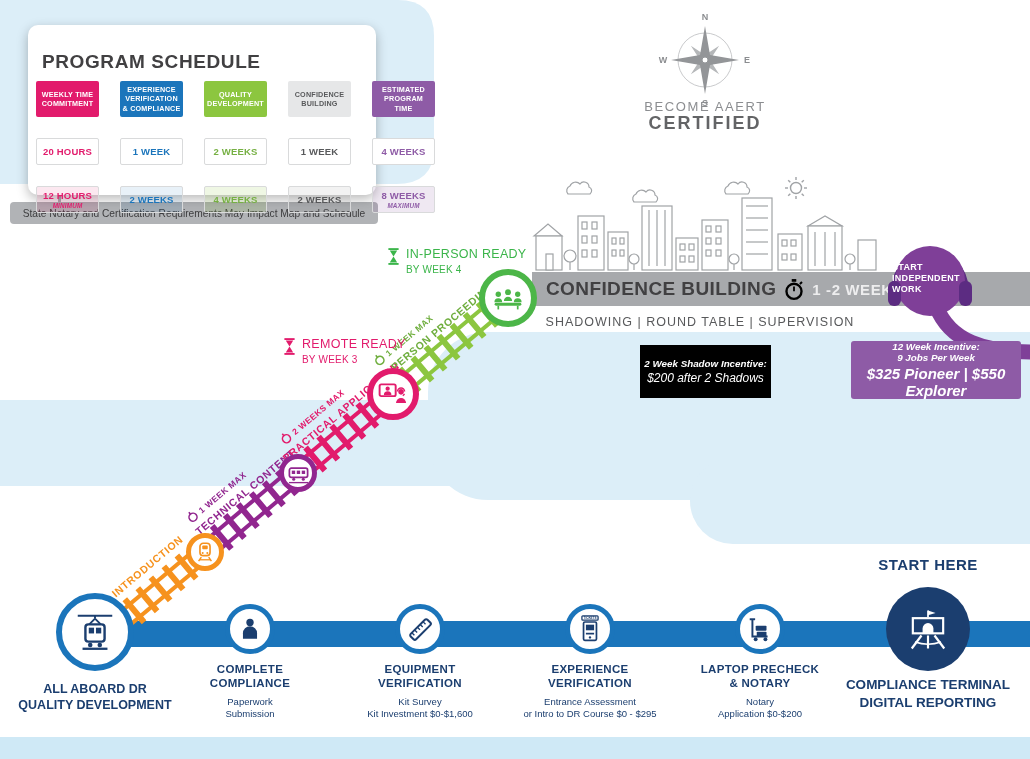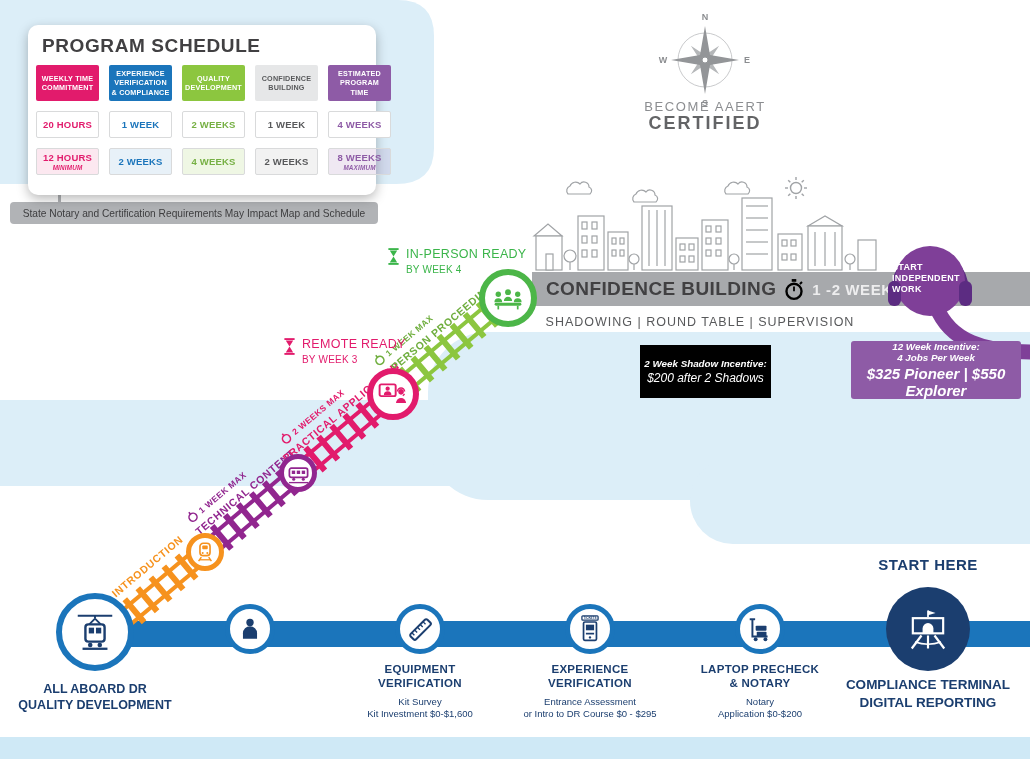--- a/index.html
+++ b/index.html
@@ -3,23 +3,23 @@
 <meta charset="utf-8">
 <style>
   *{margin:0;padding:0;box-sizing:border-box}
   body{font-family:"Liberation Sans",sans-serif;background:#fff;color:#333}
   #canvas{position:relative;width:1030px;height:759px;background:#fff;overflow:hidden}
   .abs{position:absolute}
   svg{display:block}
 
   
   .card{position:absolute;left:28px;top:25px;width:348px;height:170px;background:#fff;border-radius:10px;
-        box-shadow:0 4px 12px rgba(0,0,0,.28);padding:8px 8px;z-index:3}
+        box-shadow:0 4px 12px rgba(0,0,0,.28);padding:24px 8px;z-index:3}
   .card-title{font-size:19px;font-weight:bold;color:#414042;letter-spacing:.6px;margin:2px 0 0 6px}
-  .sched-grid{display:grid;grid-template-columns:repeat(5,63px);gap:10px;margin-top:8px}
+  .sched-grid{display:grid;grid-template-columns:repeat(5,63px);gap:21px;margin-top:8px}
   .hdr{font-size:7.2px;font-weight:bold;letter-spacing:.2px;display:flex;align-items:center;justify-content:center;
        text-align:center;height:36px;border-radius:2px;line-height:1.3;padding:0 2px;color:#fff}
   .hdr.c0{background:#e21b6c}.hdr.c1{background:#1b75bb}.hdr.c2{background:#8cc63f}
   .hdr.c3{background:#e6e7e8;color:#58595b}.hdr.c4{background:#8e5ba6}
   .cell{height:27px;display:flex;flex-direction:column;align-items:center;justify-content:center;
         border:1px solid #d9dadb;background:#fff;font-weight:bold;font-size:9.5px;border-radius:2px;letter-spacing:.2px}
   .cell .note{font-size:6.3px;font-style:italic;margin-top:1px}
   .v0{color:#e21b6c}.v1{color:#1b75bb}.v2{color:#76b043}.v3{color:#58595b}.v4{color:#8e5ba6}
   .r2.t0{background:rgba(226,27,108,.10)}.r2.t1{background:rgba(27,117,187,.10)}.r2.t2{background:rgba(140,198,63,.14)}
   .r2.t3{background:rgba(88,89,91,.08)}.r2.t4{background:rgba(142,91,166,.14)}
@@ -311,21 +311,21 @@
     <span class="band-dur">1 -2 WEEKS</span>
   </div>
   <div class="activities">SHADOWING | ROUND TABLE | SUPERVISION</div>
 
   <div class="blackbox">
     <span class="l1">2 Week Shadow Incentive:</span>
     <span class="l2">$200 after 2 Shadows</span>
   </div>
   <div class="purplebox">
     <span class="l1">12 Week Incentive:</span>
-    <span class="l2">4 Jobs Per Week</span>
+    <span class="l2">9 Jobs Per Week</span>
     <span class="l3">$325 Pioneer | $550 Explorer</span>
   </div>
 
   <div class="hp-wrap">
     <svg width="92" height="92" viewBox="0 0 92 92">
       <path d="M12,54 A34,34 0 1 1 80,54" fill="none" stroke="#5c2c82" stroke-width="9"></path>
       <circle cx="46" cy="46" r="35" fill="#7f3f98"></circle>
       <rect x="4" y="46" width="13" height="25" rx="6" fill="#5c2c82"></rect>
       <rect x="75" y="46" width="13" height="25" rx="6" fill="#5c2c82"></rect>
     </svg>
@@ -445,20 +445,30 @@
   </div>
 
   <div class="st rt rt1">
     <span>
       <svg width="26" height="26" viewBox="0 0 24 24">
         <circle cx="12" cy="6" r="3.4" fill="#1b3e6f"></circle>
         <path d="M5.5,21 v-5 a6.5,6.5 0 0 1 13,0 v5 z" fill="#1b3e6f"></path>
       </svg>
     </span>
   </div>
+  <div class="stop-label sl1">
+    <div class="stop-title">
+        <span style="display:block">COMPLETE</span>
+        <span style="display:block">COMPLIANCE</span>
+      </div>
+    <div class="stop-desc">
+        <span style="display:block">Paperwork</span>
+        <span style="display:block">Submission</span>
+      </div>
+  </div>
 
   <div class="st rt rt2">
     <span>
       <svg width="27" height="27" viewBox="0 0 24 24">
         <g transform="rotate(45 12 12)">
           <rect x="8.6" y="1.5" width="6.8" height="21" rx="1.6" fill="none" stroke="#1b3e6f" stroke-width="1.8"></rect>
           <line x1="8.6" y1="5.5" x2="11.8" y2="5.5" stroke="#1b3e6f" stroke-width="1.2"></line>
           <line x1="8.6" y1="9" x2="11.8" y2="9" stroke="#1b3e6f" stroke-width="1.2"></line>
           <line x1="8.6" y1="12.5" x2="11.8" y2="12.5" stroke="#1b3e6f" stroke-width="1.2"></line>
           <line x1="8.6" y1="16" x2="11.8" y2="16" stroke="#1b3e6f" stroke-width="1.2"></line>

